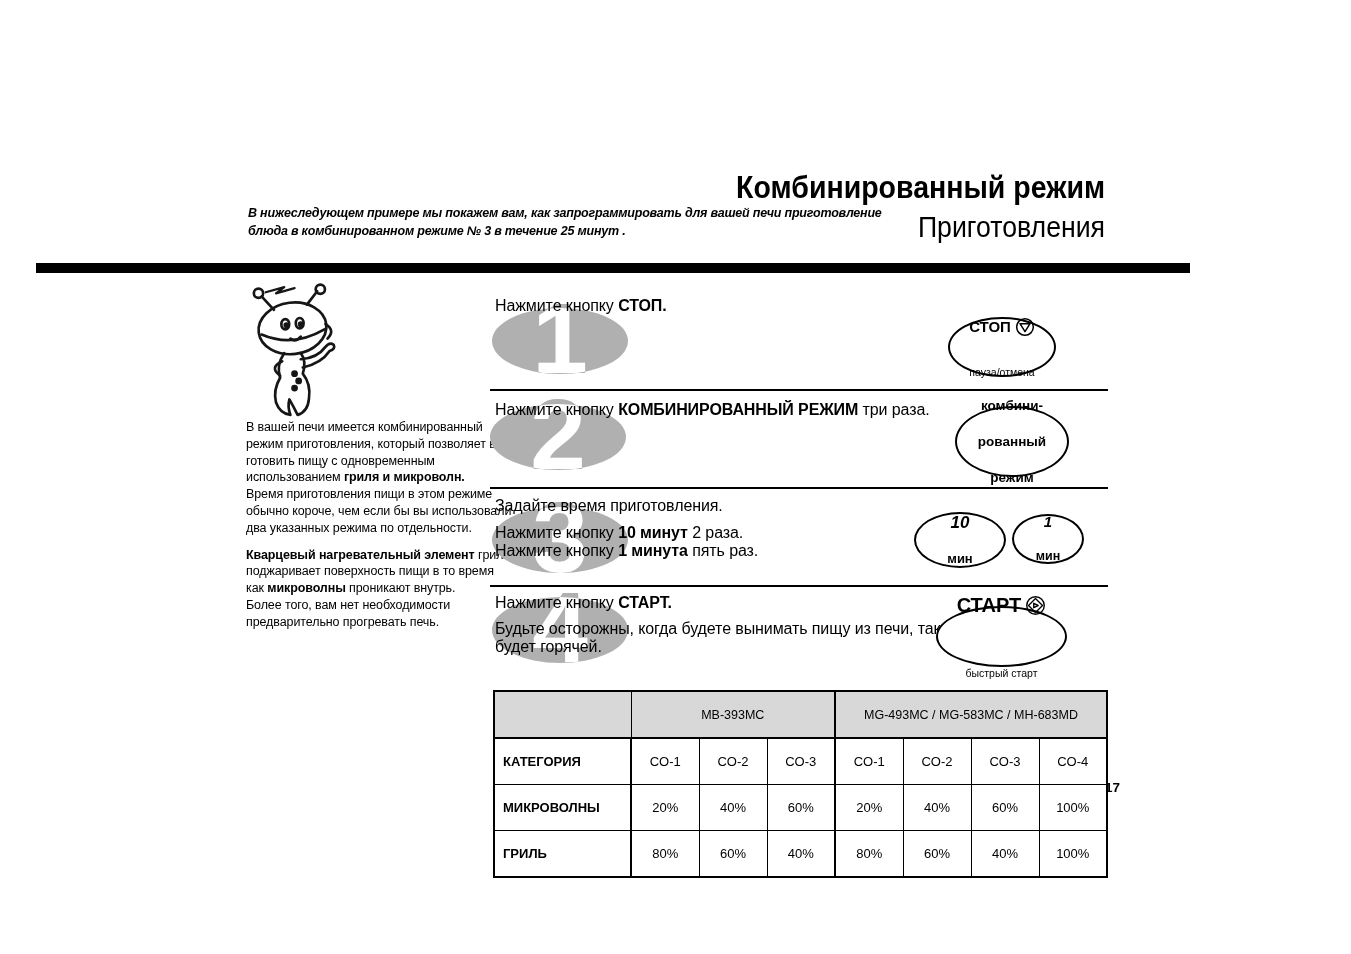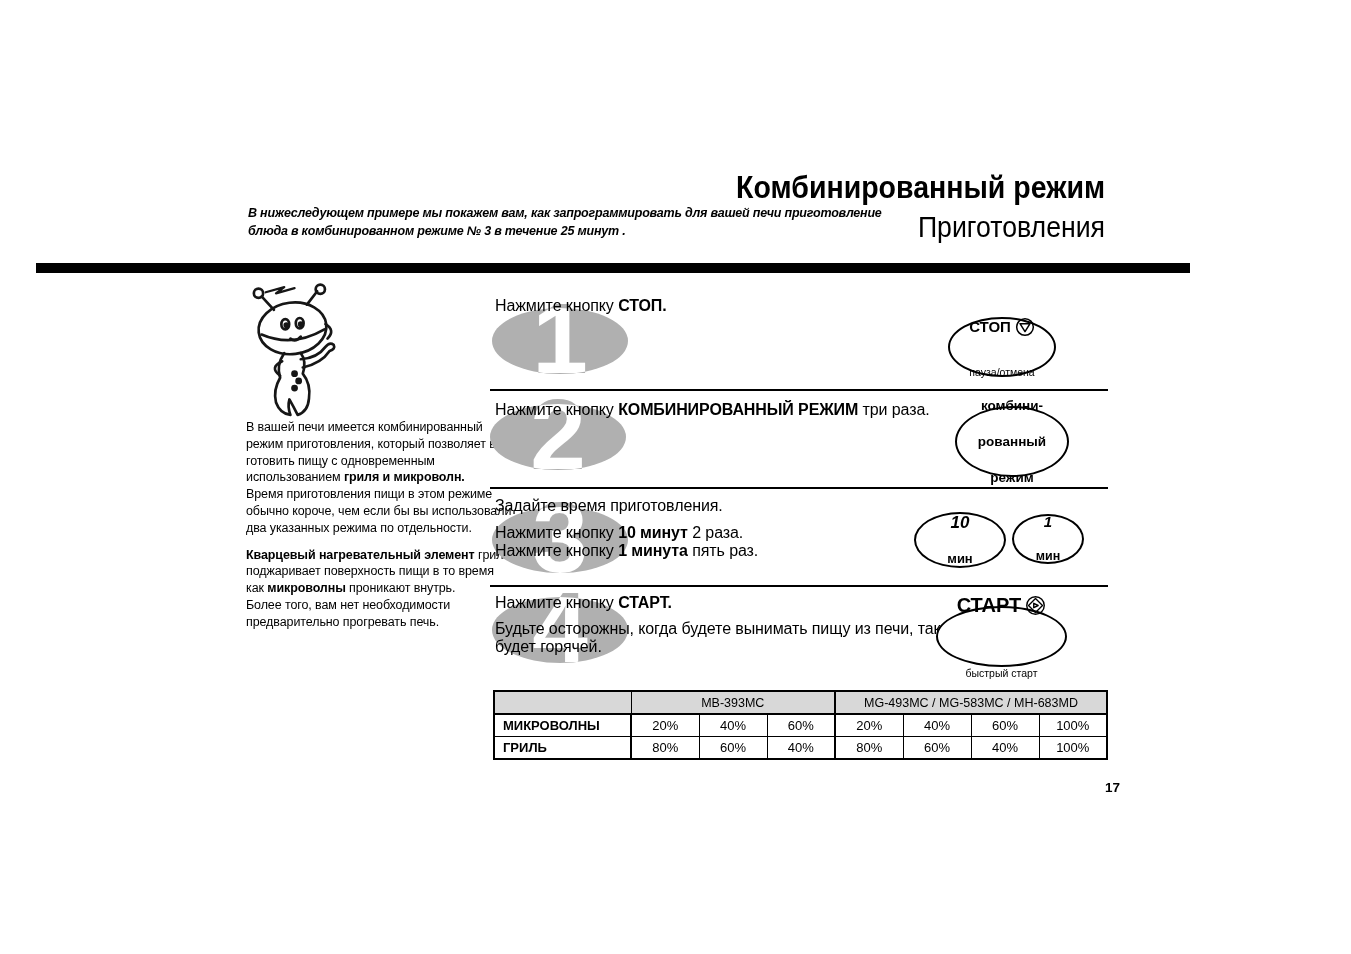--- a/index.html
+++ b/index.html
@@ -40,21 +40,21 @@
   .btn-min1{left:1012px;top:514px;width:68px;height:46px;}
   .num-it{font-style:italic;font-weight:bold;font-size:17px;line-height:16px;}
   .btn-min1 .num-it{font-size:15px;line-height:14px;}
   .unit{font-weight:bold;font-size:13px;line-height:13px;}
   .btn-min1 .unit{font-size:12.5px;}
   .btn-start{left:936px;top:606px;width:127px;height:57px;}
   .btn-start .main{font-size:20px;}
   .btn-start .sub{font-size:10.5px;margin-top:29px;}
 
   table.spec{position:absolute;left:493px;top:690px;border-collapse:collapse;table-layout:fixed;z-index:2;background:#fff;}
-  table.spec td{border:1px solid #000;font-size:13px;height:21px;text-align:center;padding:0;overflow:hidden;white-space:nowrap;}
+  table.spec td{border:1px solid #000;font-size:13px;height:21px;text-align:center;padding:12px;overflow:hidden;white-space:nowrap;}
   table.spec{border:2px solid #000;}
   table.spec tr.head td{background:#d8d8d8;border-bottom:2px solid #000;font-size:12.5px;}
   table.spec td.lbl{text-align:left;padding-left:8px;font-weight:bold;}
   table.spec td.thick-l{border-left:2px solid #000;}
 
   .pagenum{position:absolute;left:1105px;top:780px;font-size:13.5px;font-weight:bold;}
 </style>
 </head>
 <body>
 
@@ -197,20 +197,30 @@
         <col style="width:68px">
         <col style="width:68px">
     </colgroup>
     <tbody>
         <tr class="head">
       <td></td>
       <td colspan="3">MB-393MC</td>
       <td colspan="4" class="thick-l">MG-493MC / MG-583MC / MH-683MD</td>
     </tr>
     <tr>
+      <td class="lbl">КАТЕГОРИЯ</td>
+      <td class="thick-l">CO-1</td>
+      <td>CO-2</td>
+      <td>CO-3</td>
+      <td class="thick-l">CO-1</td>
+      <td>CO-2</td>
+      <td>CO-3</td>
+      <td>CO-4</td>
+    </tr>
+    <tr>
       <td class="lbl">МИКРОВОЛНЫ</td>
       <td class="thick-l">20%</td>
       <td>40%</td>
       <td>60%</td>
       <td class="thick-l">20%</td>
       <td>40%</td>
       <td>60%</td>
       <td>100%</td>
     </tr>
     <tr>

